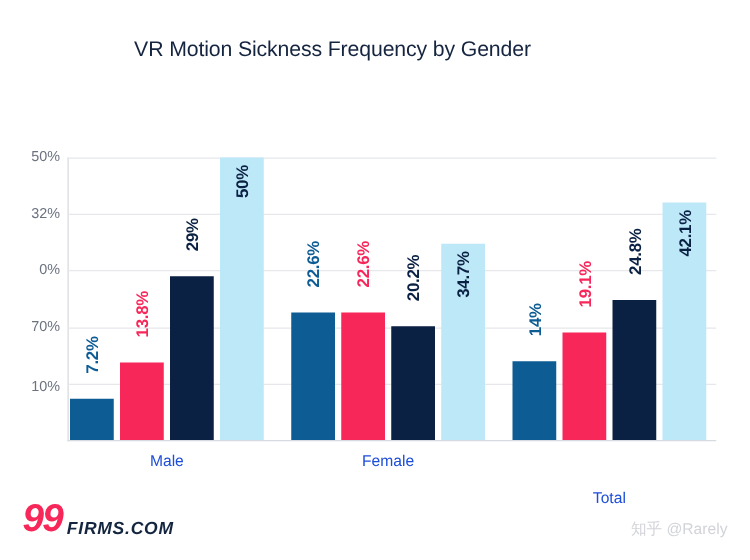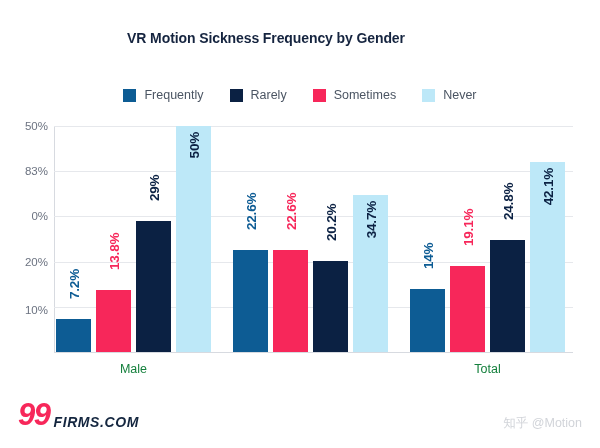--- a/index.html
+++ b/index.html
@@ -21,22 +21,22 @@
     background: #ffffff;
   }
 
   
   #chart-title {
     position: absolute;
     top: 30px;
     left: 0;
     width: 532px;
     text-align: center;
-    font-size: 14px;
-    font-weight: bold;
+    font-size: 17px;
+    font-weight: normal;
     color: #15243f;
     letter-spacing: -0.1px;
   }
 
   
   #legend {
     position: absolute;
     top: 88px;
     left: 0;
     width: 600px;
@@ -142,21 +142,21 @@
   .bar-value.inside {
     top: 6px;
     transform: rotate(-90deg) translate(-100%, -50%);
   }
 
   
   .xtick {
     position: absolute;
     top: 362px;
     font-size: 12.5px;
-    color: #15803d;
+    color: #1d4ed8;
     text-align: center;
     width: 160px;
   }
 
   
   #footer-logo {
     position: absolute;
     left: 18px;
     bottom: 18px;
     display: flex;
@@ -190,44 +190,26 @@
     white-space: nowrap;
   }
 </style>
 </head>
 <body>
 
 <div id="chart-card">
 
   <div id="chart-title">VR Motion Sickness Frequency by Gender</div>
 
-  <div id="legend">
-      <div class="legend-item">
-        <span class="legend-swatch" style="background: rgb(13, 92, 148);"></span>
-        <span class="legend-label">Frequently</span>
-      </div>
-      <div class="legend-item">
-        <span class="legend-swatch" style="background: rgb(11, 33, 67);"></span>
-        <span class="legend-label">Rarely</span>
-      </div>
-      <div class="legend-item">
-        <span class="legend-swatch" style="background: rgb(247, 39, 90);"></span>
-        <span class="legend-label">Sometimes</span>
-      </div>
-      <div class="legend-item">
-        <span class="legend-swatch" style="background: rgb(189, 232, 248);"></span>
-        <span class="legend-label">Never</span>
-      </div>
-    </div>
 
   <div id="y-axis">
       <div class="ytick" style="top: 126px;">50%</div>
-      <div class="ytick" style="top: 171.2px;">83%</div>
+      <div class="ytick" style="top: 171.2px;">32%</div>
       <div class="ytick" style="top: 216.4px;">0%</div>
-      <div class="ytick" style="top: 261.6px;">20%</div>
+      <div class="ytick" style="top: 261.6px;">70%</div>
       <div class="ytick" style="top: 310px;">10%</div>
     </div>
 
   <div id="y-axis-line"></div>
 
   <div id="plot">
       <div class="gridline" style="top: 0px;"></div>
       <div class="gridline" style="top: 45.2px;"></div>
       <div class="gridline" style="top: 90.4px;"></div>
       <div class="gridline" style="top: 135.6px;"></div>
@@ -272,21 +254,22 @@
         </div>
         <div class="bar" style="left: 120px; height: 190.292px; background: rgb(189, 232, 248);">
           <span class="bar-value inside" style="color: rgb(11, 33, 67);">42.1%</span>
         </div>
       </div>
     </div>
 
   <div id="axis-baseline"></div>
 
 <div class="xtick" style="left: 53.5px;">Male</div>
-    <div class="xtick" style="left: 407.5px;">Total</div>
+    <div class="xtick" style="left: 230.5px;">Female</div>
+    <div class="xtick" style="left: 407.5px; margin-top: 29px;">Total</div>
   </div>
 
 <div id="footer-logo">
   <span id="logo-99">99</span>
   <span id="logo-firms">FIRMS.COM</span>
 </div>
 
-<div id="watermark">知乎 @Motion</div>
+<div id="watermark">知乎 @Rarely</div>
 
 </body></html>

